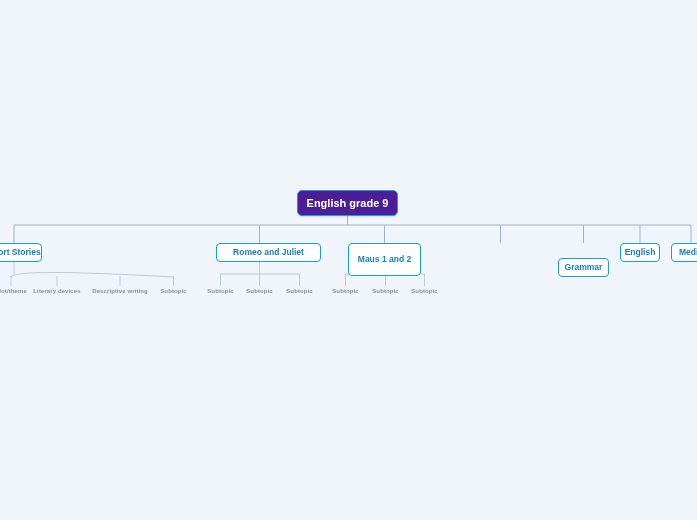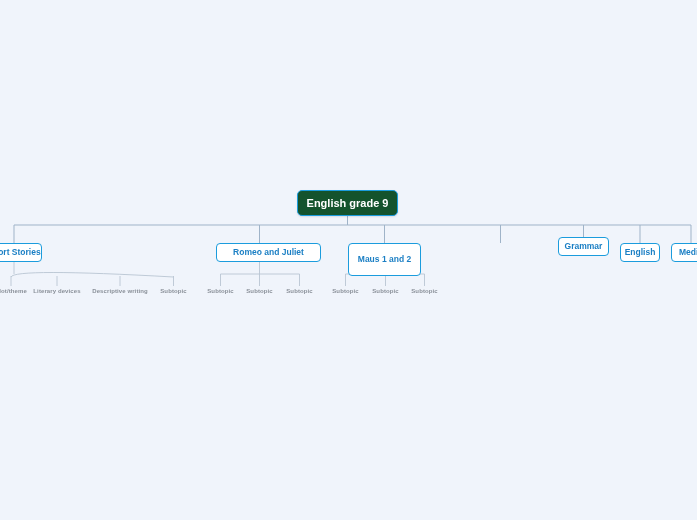--- a/index.html
+++ b/index.html
@@ -33,21 +33,21 @@
     position: absolute;
     box-sizing: border-box;
     white-space: nowrap;
     text-align: center;
     line-height: 1;
     display: flex;
     align-items: center;
     justify-content: center;
   }
   .node-root {
-    background: #14532d;
+    background: #4c1d95;
     color: #ffffff;
     border: 1px solid #1b9cdd;
     border-radius: 5px;
     font-size: 11px;
     font-weight: bold;
     height: 26px;
     padding: 0 11px;
     box-shadow: 0 1px 2px rgba(0,0,0,0.10);
   }
   .node-branch {
@@ -109,16 +109,16 @@
     <div class="node node-leaf" style="left: 87px; top: 286px; width: 66px; height: 10px;">Descriptive writing</div>
     <div class="node node-leaf" style="left: 157px; top: 286px; width: 33px; height: 10px;">Subtopic</div>
     <div class="node node-branch" style="left: 216px; top: 243px; width: 105px; height: 19px;">Romeo and Juliet</div>
     <div class="node node-leaf" style="left: 204px; top: 286px; width: 33px; height: 10px;">Subtopic</div>
     <div class="node node-leaf" style="left: 243px; top: 286px; width: 33px; height: 10px;">Subtopic</div>
     <div class="node node-leaf" style="left: 283px; top: 286px; width: 33px; height: 10px;">Subtopic</div>
     <div class="node node-branch" style="left: 348px; top: 243px; width: 73px; height: 33px;">Maus 1 and 2</div>
     <div class="node node-leaf" style="left: 329px; top: 286px; width: 33px; height: 10px;">Subtopic</div>
     <div class="node node-leaf" style="left: 369px; top: 286px; width: 33px; height: 10px;">Subtopic</div>
     <div class="node node-leaf" style="left: 408px; top: 286px; width: 33px; height: 10px;">Subtopic</div>
-    <div class="node node-branch" style="left: 558px; top: 237px; width: 51px; height: 19px;">Grammar</div>
+    <div class="node node-branch" style="left: 558px; top: 258px; width: 51px; height: 19px;">Grammar</div>
     <div class="node node-branch" style="left: 620px; top: 243px; width: 40px; height: 19px;">English</div>
     <div class="node node-branch" style="left: 671px; top: 243px; width: 40px; height: 19px;">Media</div>
   </div>
 
 </body></html>

